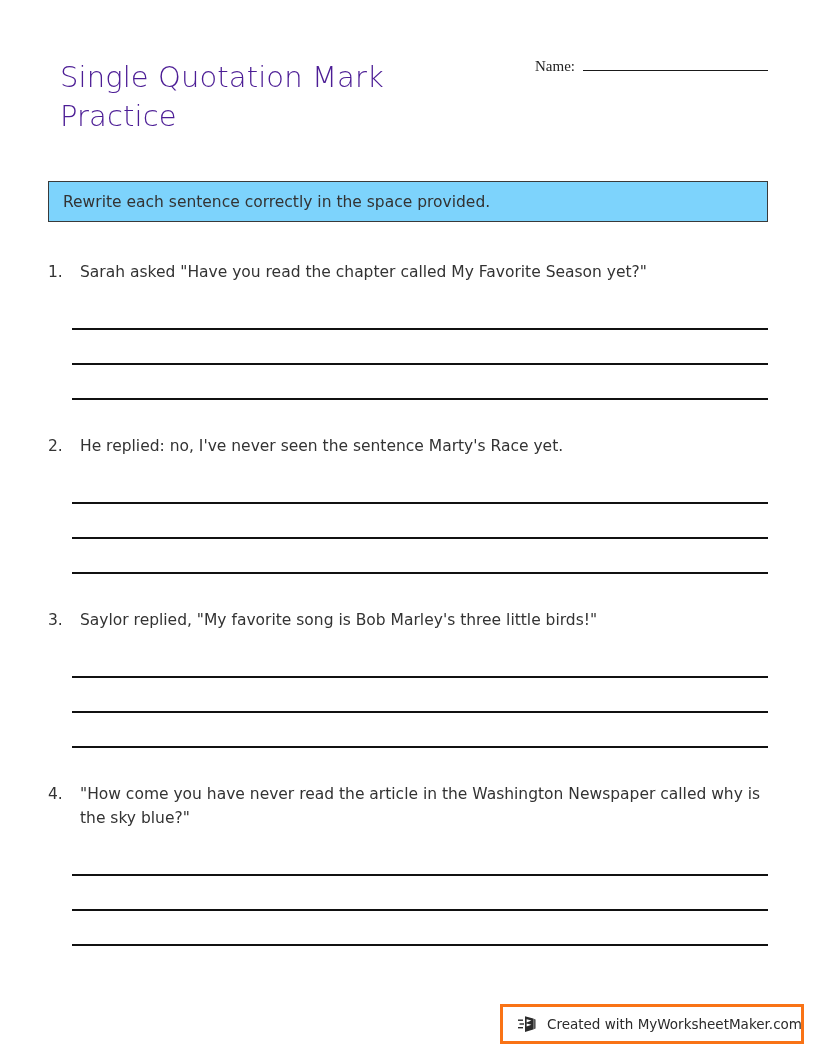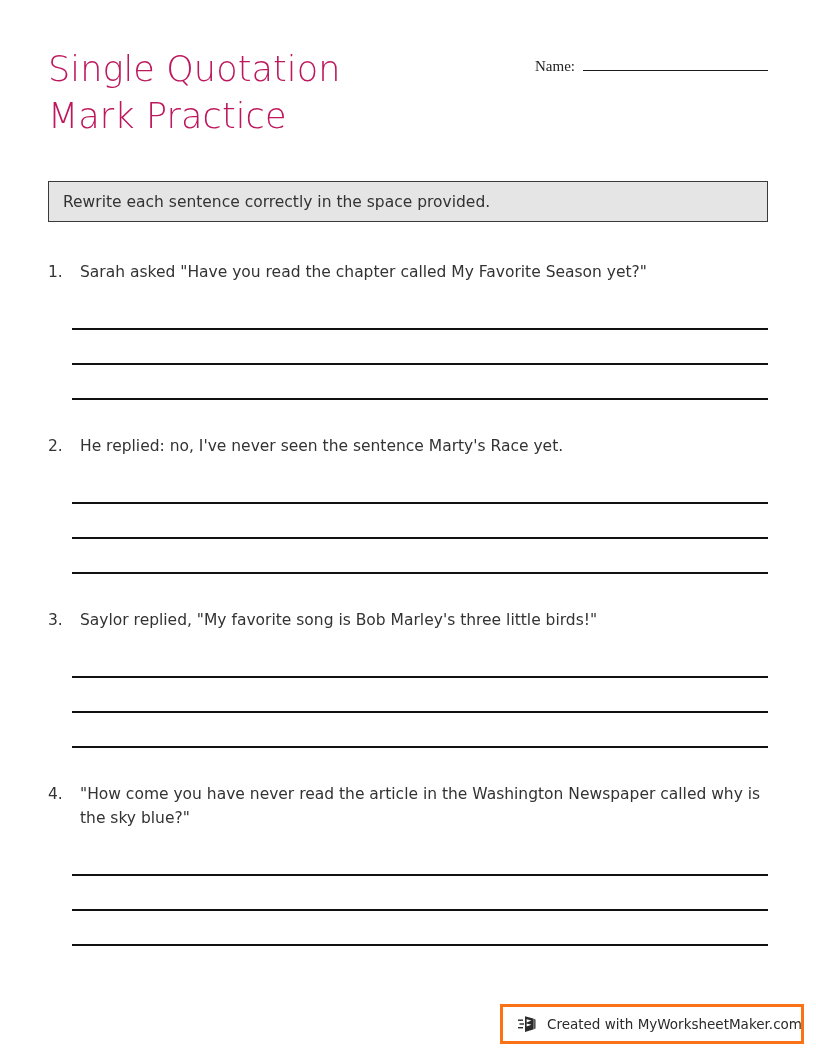--- a/index.html
+++ b/index.html
@@ -28,27 +28,27 @@
   .header {
     position: absolute;
     left: 48px;
     top: 44px;
     width: 720px;
     display: flex;
     align-items: flex-start;
     justify-content: space-between;
   }
   .title {
-    font-size: 35px;
+    font-size: 29px;
     font-weight: 300;
     line-height: 1.33;
-    color: #be185d;
+    color: #4c1d95;
     letter-spacing: 0.1px;
     max-width: 380px;
-    margin: 0;
+    margin: 12px;
     padding-top: 2px;
   }
   .namedate {
     width: 245px;
     padding-top: 6px;
     font-family: "Liberation Serif", serif;
   }
   .nd-row {
     display: flex;
     align-items: baseline;
@@ -75,21 +75,21 @@
     top: 181px;
     width: 720px;
     height: 41px;
     box-sizing: border-box;
     border: 1.2px solid #3a3a3a;
     display: flex;
     align-items: center;
     padding-left: 14px;
     font-size: 15.5px;
     color: #333333;
-    background: #e5e5e5;
+    background: #7dd3fc;
   }
 
   
   .questions {
     position: absolute;
     left: 48px;
     top: 260px;
     width: 720px;
   }
   .question {

